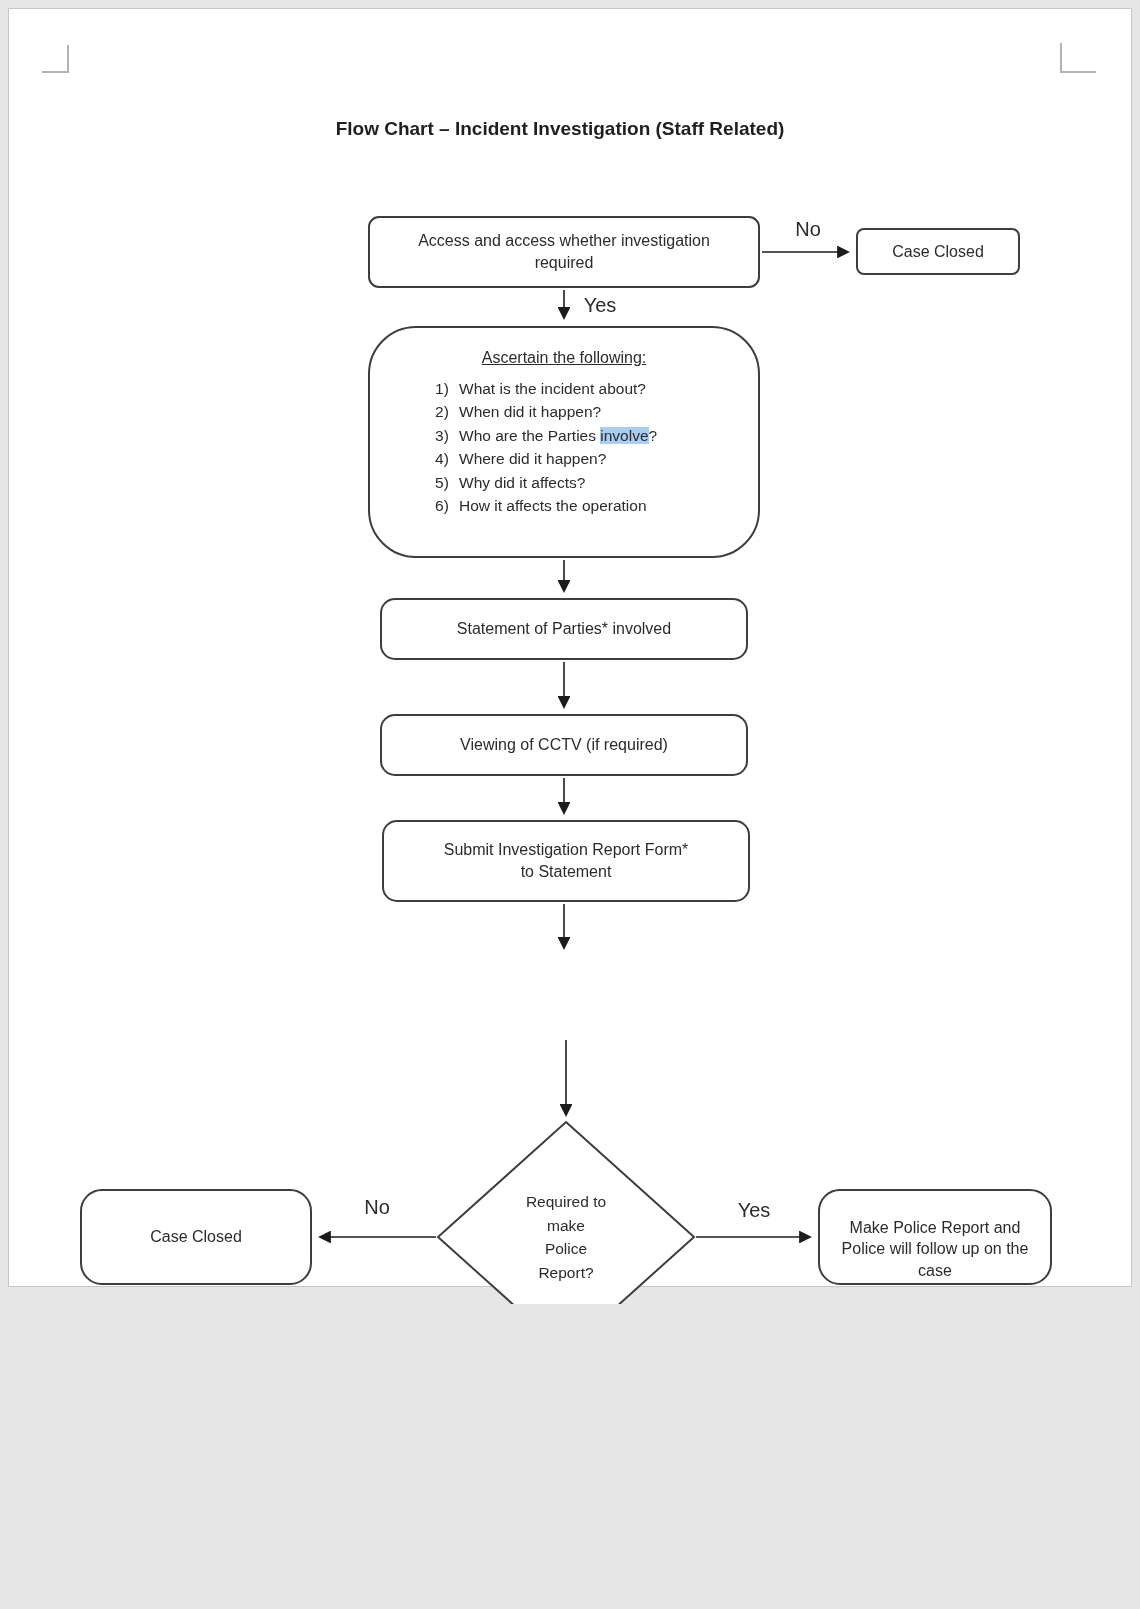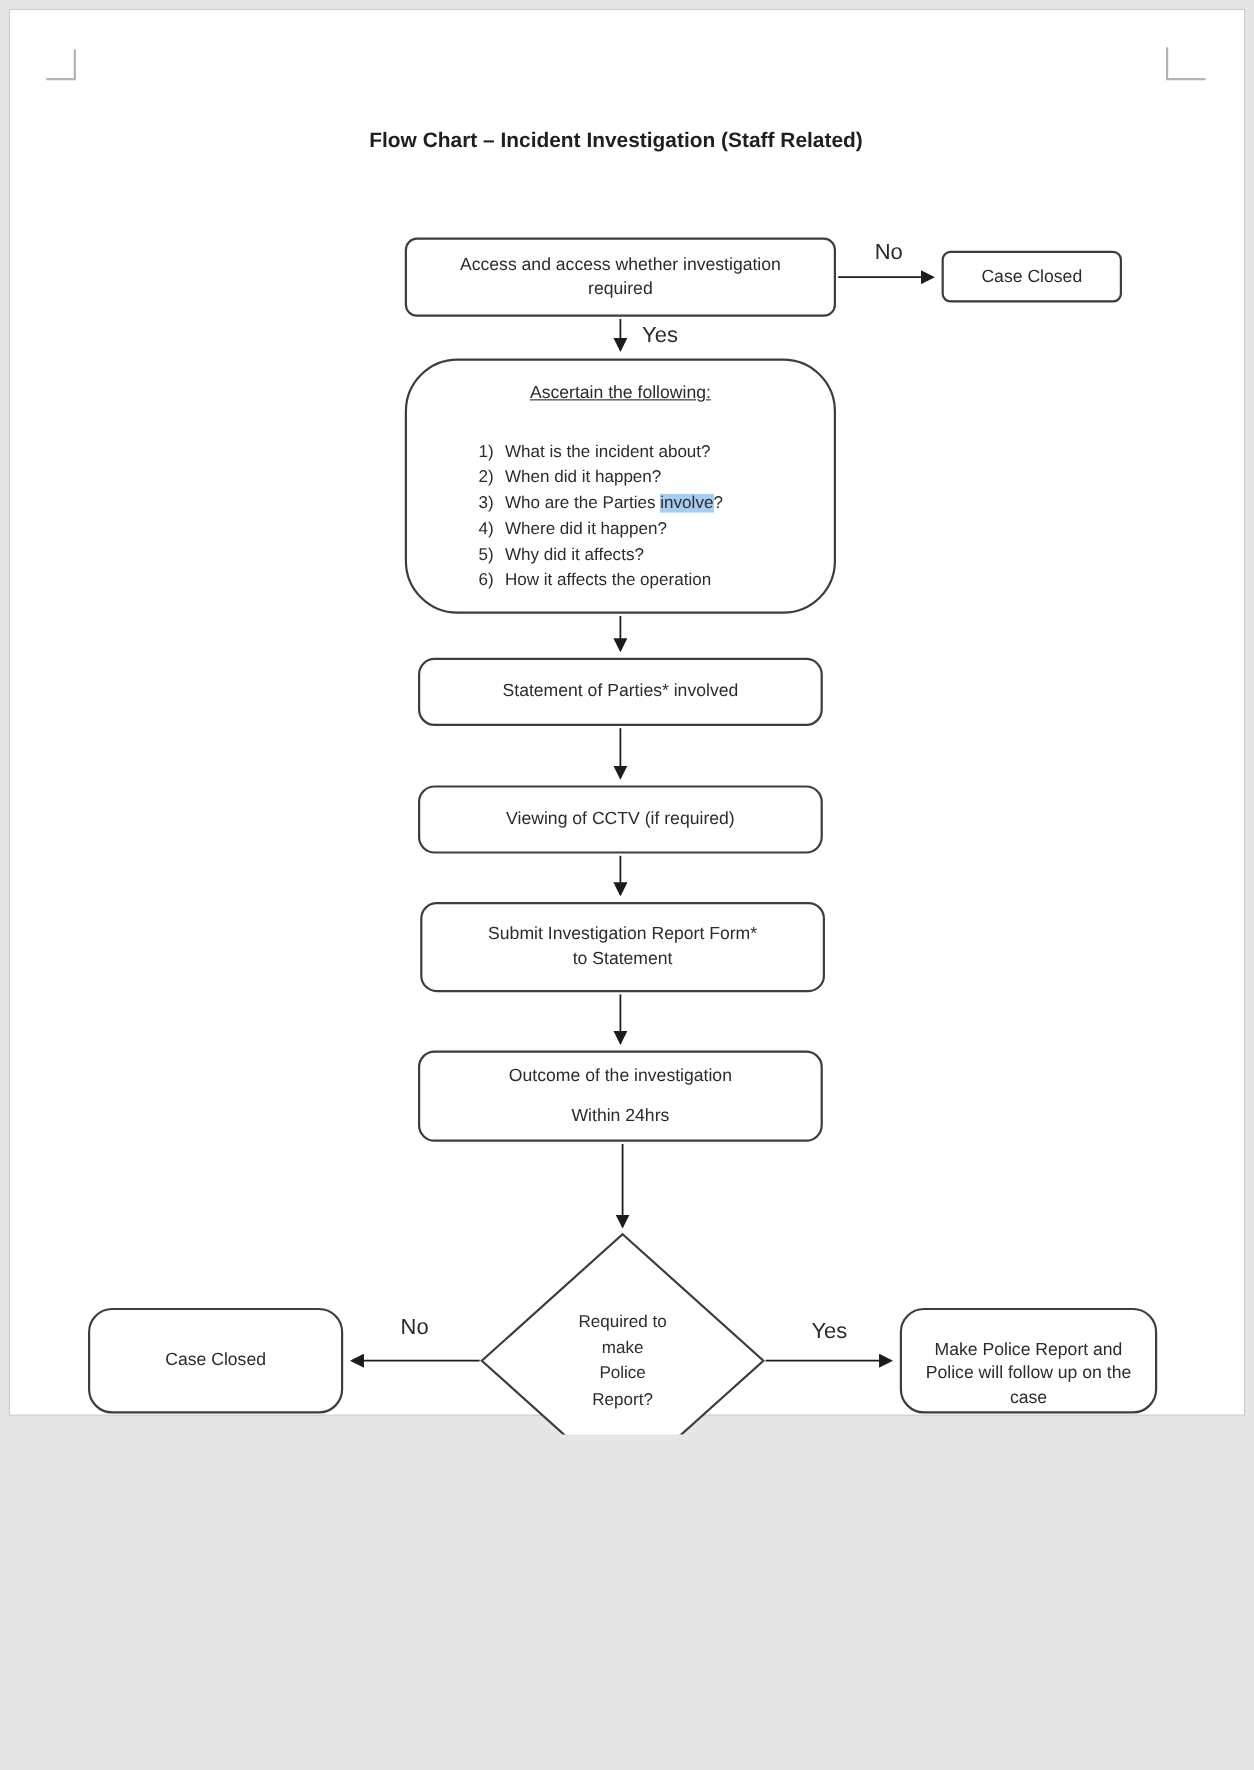--- a/index.html
+++ b/index.html
@@ -38,21 +38,21 @@
   }
   .node-assess{left:368px;top:216px;width:392px;height:72px;border-radius:11px;padding:0 28px;text-align:center;}
   .node-case-closed-top{left:856px;top:228px;width:164px;height:47px;border-radius:8px;}
   .node-ascertain{
     left:368px;top:326px;width:392px;height:232px;border-radius:48px;
     display:block;box-sizing:border-box;padding-top:19px;
   }
   .ascertain-heading{
     text-align:center;font-size:16px;color:#2b2b2b;
     text-decoration:underline;
-    margin-bottom:30px;
+    margin-bottom:8px;
   }
   .ascertain-list{padding-left:55px;}
   .ascertain-item{
     display:flex;
     font-size:15.5px;color:#2b2b2b;
     line-height:23.5px;
   }
   .ascertain-num{width:34px;flex:none;}
   .hl{background:#a9cdf0;}
   .node-statement{left:380px;top:598px;width:368px;height:62px;border-radius:15px;}
@@ -167,24 +167,20 @@
 
   <div class="node node-cctv">
     <span>Viewing of CCTV (if required)</span>
   </div>
 
   <div class="node node-submit">
     <span>Submit Investigation Report Form*</span>
     <span>to Statement</span>
   </div>
 
-  <div class="node node-outcome">
-    <span class="outcome-line1">Outcome of the investigation</span>
-    <span>Within 24hrs</span>
-  </div>
 
   <div class="diamond-text">
     <div>Required to</div>
     <div>make</div>
     <div>Police</div>
     <div>Report?</div>
   </div>
 
   <div class="edge-label lbl-no-left">No</div>
   <div class="edge-label lbl-yes-right">Yes</div>

